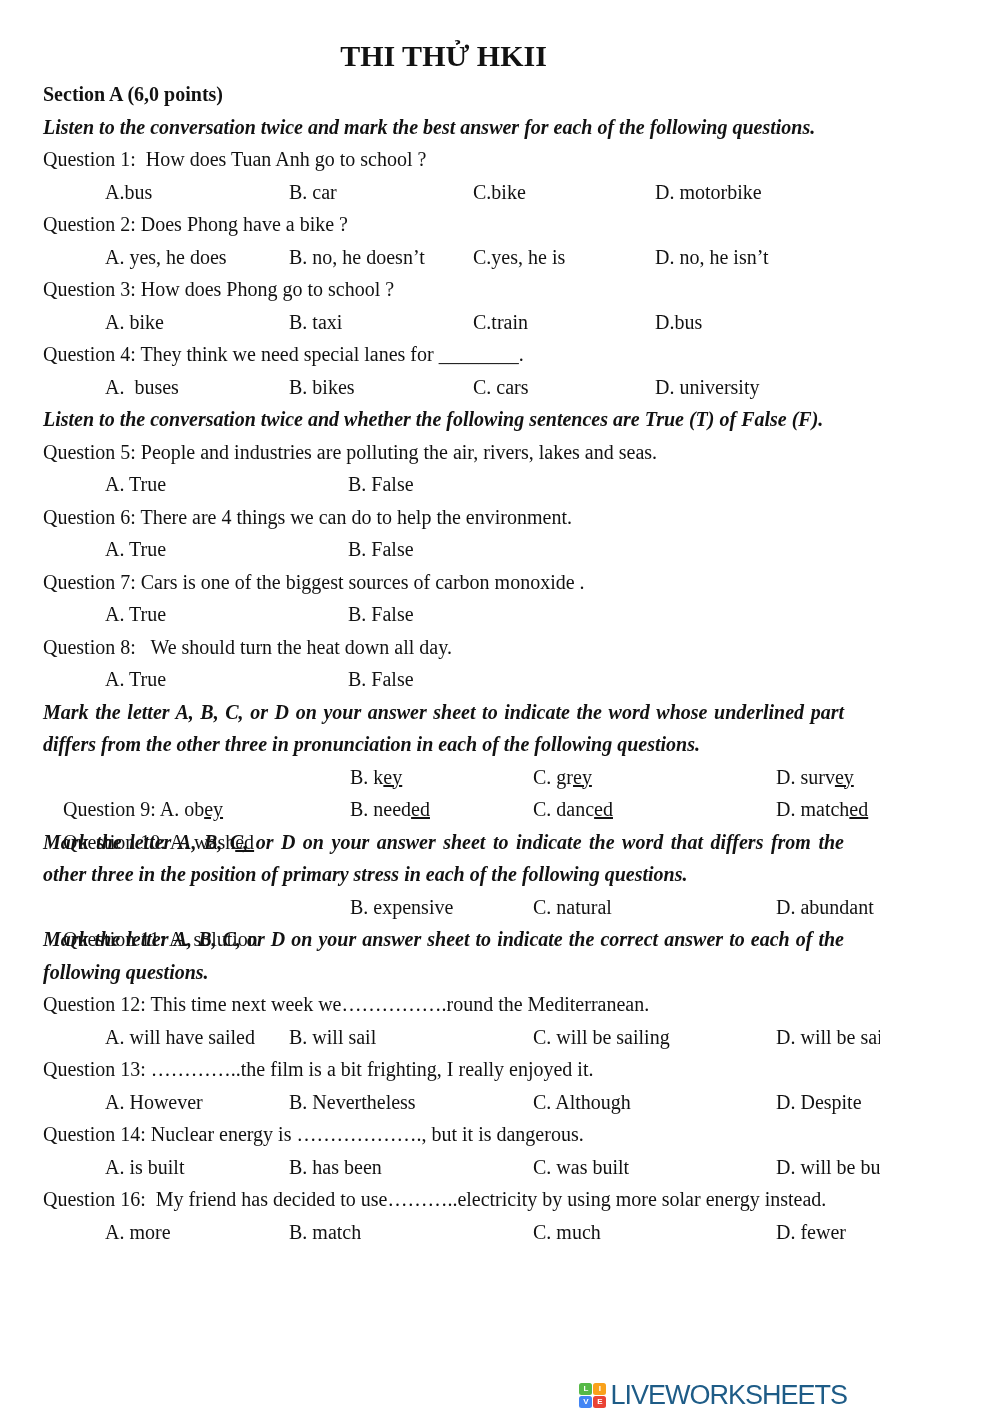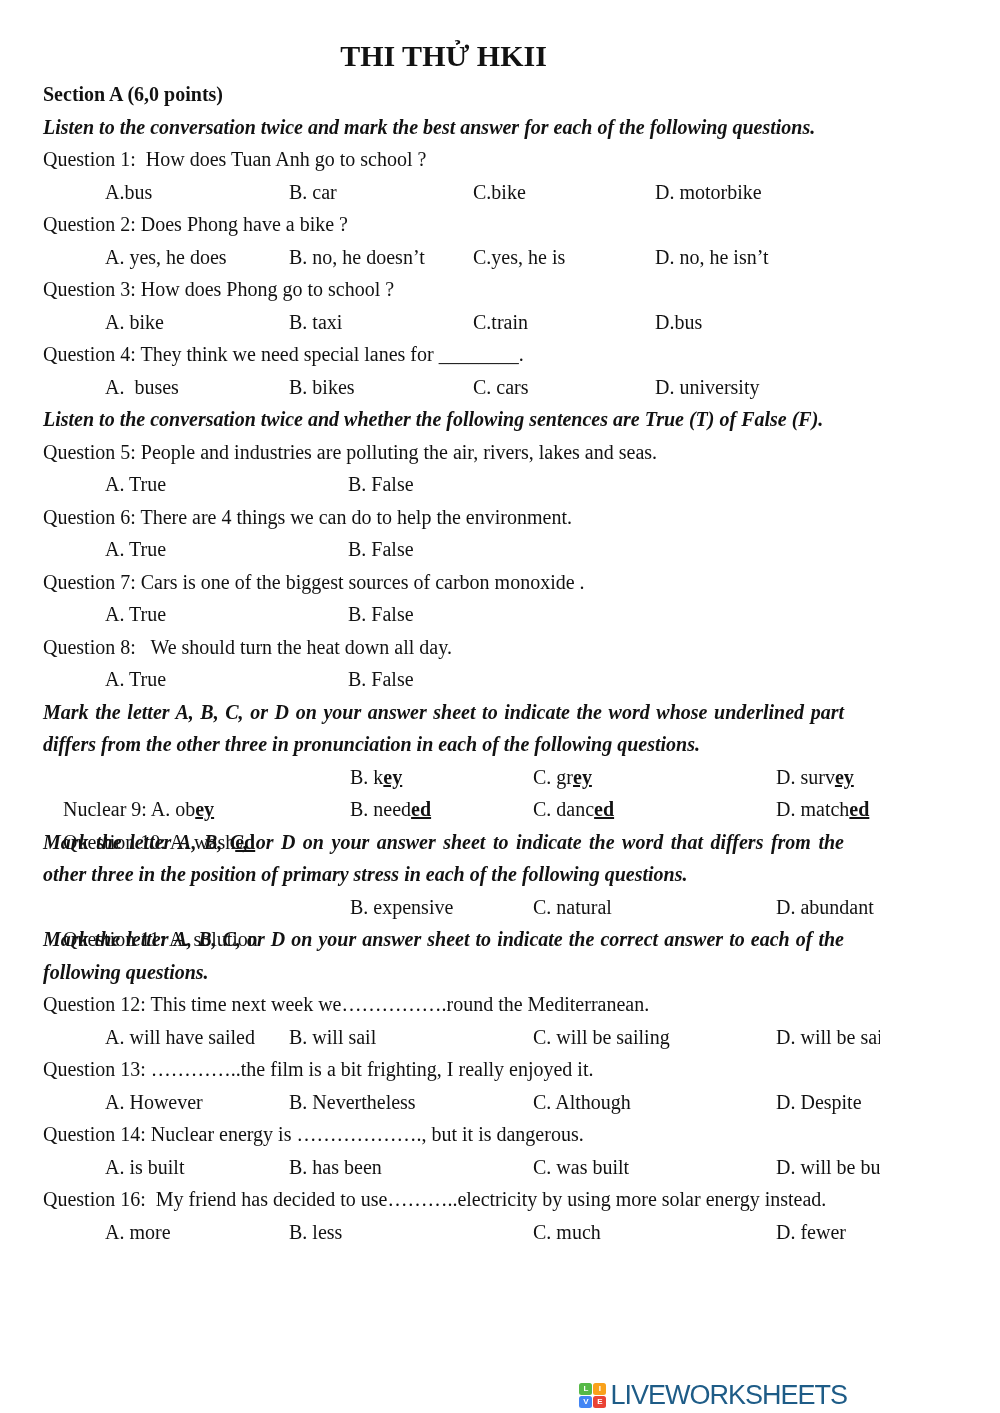--- a/index.html
+++ b/index.html
@@ -18,21 +18,21 @@
     text-align:center;font-weight:bold;font-size:30px;
     line-height:44px;height:44px;white-space:pre;
   }
   .row{position:relative;line-height:32.5px;height:32.5px;white-space:pre;}
   .heading{font-weight:bold;}
   .instr{
     font-weight:bold;font-style:italic;
     line-height:32.5px;text-align:justify;white-space:normal;
   }
   .b{font-weight:normal;}
-  .u{font-weight:bold;text-decoration:underline;text-align:center;}
+  .u{font-weight:normal;text-decoration:underline;text-align:center;}
   .opts .opt{position:absolute;top:0;white-space:pre;}
   .opt.ci{position:static;}
   .t1 .c1{left:62px}  .t1 .c2{left:246px} .t1 .c3{left:430px} .t1 .c4{left:612px}
   .t2 .c1{left:62px}  .t2 .c2{left:246px} .t2 .c3{left:490px} .t2 .c4{left:733px}
   .tf .c1{left:62px}  .tf .c2{left:305px}
   .inline .c2{left:307px} .inline .c3{left:490px} .inline .c4{left:733px}
   .logo{
     position:absolute;right:33px;bottom:3px;
     display:flex;align-items:center;gap:4px;
   }
@@ -119,21 +119,21 @@
 
   <div class="row"><span class="b">Question 8</span><span>:   We should turn the heat down all day.</span></div>
   <div class="row opts tf">
     <span class="opt c1"><span>A. True</span></span>
     <span class="opt c2"><span>B. False</span></span>
   </div>
 
   <div class="instr">Mark the letter A, B, C, or D on your answer sheet to indicate the word whose underlined part differs from the other three in pronunciation in each of the following questions.</div>
 
   <div class="row opts inline">
-    <span class="b">Nuclear 9:</span><span> </span><span class="opt ci"><span>A. ob</span><span class="u">ey</span></span>
+    <span class="b">Question 9:</span><span> </span><span class="opt ci"><span>A. ob</span><span class="u">ey</span></span>
     <span class="opt c2"><span>B. k</span><span class="u">ey</span></span>
     <span class="opt c3"><span>C. gr</span><span class="u">ey</span></span>
     <span class="opt c4"><span>D. surv</span><span class="u">ey</span></span>
   </div>
 
   <div class="row opts inline">
     <span class="b">Question 10</span><span>: </span><span class="opt ci"><span>A. wash</span><span class="u">ed</span></span>
     <span class="opt c2"><span>B. need</span><span class="u">ed</span></span>
     <span class="opt c3"><span>C. danc</span><span class="u">ed</span></span>
     <span class="opt c4"><span>D. match</span><span class="u">ed</span></span>
@@ -171,21 +171,21 @@
   <div class="row opts t2">
     <span class="opt c1"><span>A. is built</span></span>
     <span class="opt c2"><span>B. has been</span></span>
     <span class="opt c3"><span>C. was built</span></span>
     <span class="opt c4"><span>D. will be built</span></span>
   </div>
 
   <div class="row"><span class="b">Question 16</span><span>:  My friend has decided to use………..electricity by using more solar energy instead.</span></div>
   <div class="row opts t2">
     <span class="opt c1"><span>A. more</span></span>
-    <span class="opt c2"><span>B. less</span></span>
+    <span class="opt c2"><span>B. match</span></span>
     <span class="opt c3"><span>C. much</span></span>
     <span class="opt c4"><span>D. fewer</span></span>
   </div>
 
   <div class="logo">
     <span class="logo-grid">
       <span class="tile tile-l">L</span>
       <span class="tile tile-i">I</span>
       <span class="tile tile-v">V</span>
       <span class="tile tile-e">E</span>

